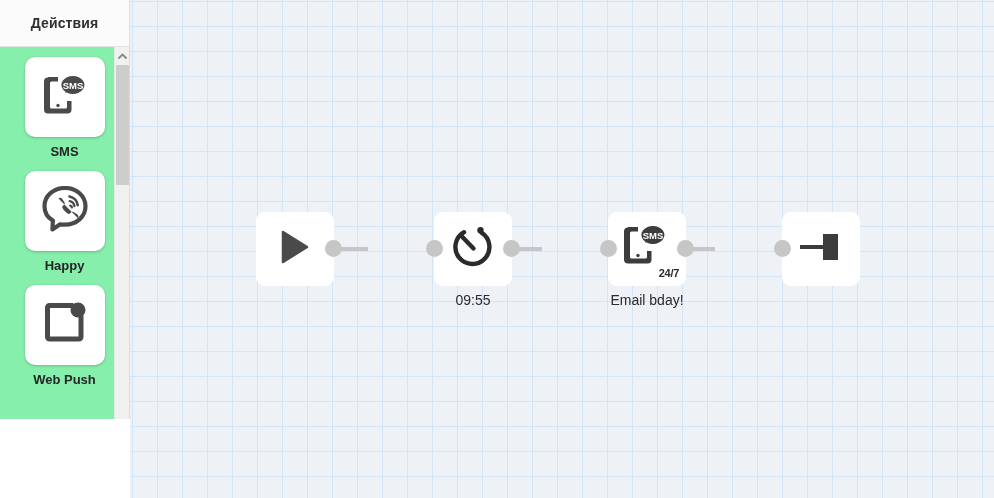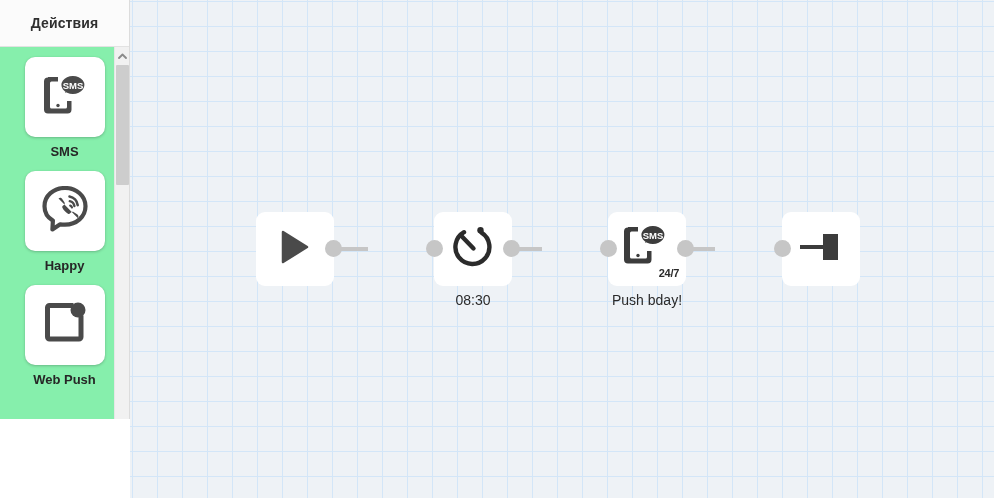--- a/index.html
+++ b/index.html
@@ -230,41 +230,41 @@
         <span class="ico">
           <svg width="44" height="44" viewBox="0 0 44 44">
             <path d="M30.5 7.6 A17 17 0 1 1 13 7.2" fill="none" stroke="#2b2b2b" stroke-width="4.4" stroke-linecap="round"></path>
             <circle cx="29.5" cy="5.2" r="3.2" fill="#2b2b2b"></circle>
             <path d="M10 10.5 L22.5 23.5" stroke="#2b2b2b" stroke-width="4.4" stroke-linecap="round"></path>
           </svg>
         </span>
         <div class="port left"></div>
         <div class="port right"></div>
       </div>
-      <div class="node-caption">08:30</div>
+      <div class="node-caption">09:55</div>
     </div>
 
     <div class="node" style="left:478px; top:212px;">
       <div class="node-inner">
         <span class="ico" style="margin-left:-4px; margin-top:-4px;">
           <svg width="48" height="44" viewBox="0 0 48 44">
             <path d="M7 4 h10 v4.5 h-6.5 a1.5 1.5 0 0 0 -1.5 1.5 v24 a1.5 1.5 0 0 0 1.5 1.5
                      h14 a1.5 1.5 0 0 0 1.5 -1.5 v-6 h4.5 v8.5 a4 4 0 0 1 -4 4 h-19.5
                      a4 4 0 0 1 -4 -4 v-28 a4 4 0 0 1 4 -4 z" fill="#3c3c3c"></path>
             <circle cx="17" cy="32.5" r="1.7" fill="#3c3c3c"></circle>
             <path d="M32 3 a11.5 9 0 1 1 -0.2 0 z" fill="#3c3c3c"></path>
             <path d="M24 20 L27.5 12.5 L31.5 16 Z" fill="#3c3c3c"></path>
             <text x="32" y="15.6" font-family="Liberation Sans, sans-serif" font-size="9.5" font-weight="bold" fill="#ffffff" text-anchor="middle">SMS</text>
           </svg>
         </span>
         <div class="sms-badge">24/7</div>
         <div class="port left"></div>
         <div class="port right"></div>
       </div>
-      <div class="node-caption">Push bday!</div>
+      <div class="node-caption">Email bday!</div>
     </div>
 
     <div class="node" style="left:652px; top:212px;">
       <div class="node-inner">
         <span class="ico">
           <svg width="46" height="36" viewBox="0 0 46 36">
             <path d="M2 18 H27" stroke="#3c3c3c" stroke-width="4"></path>
             <rect x="26" y="6" width="13" height="24" fill="#3c3c3c" stroke="#3c3c3c" stroke-width="2"></rect>
           </svg>
         </span>

